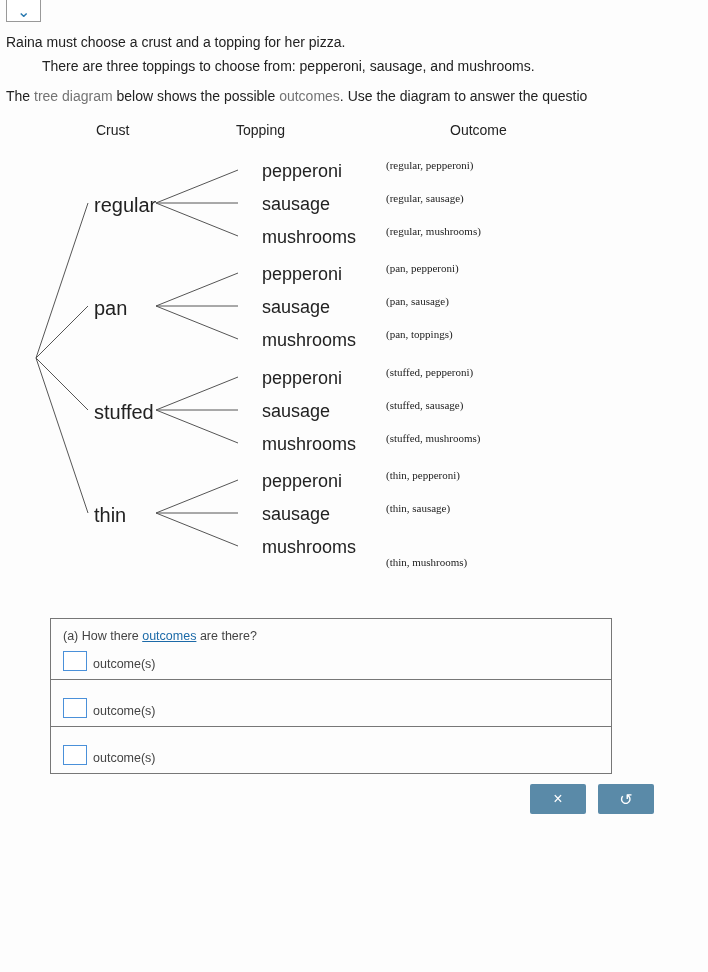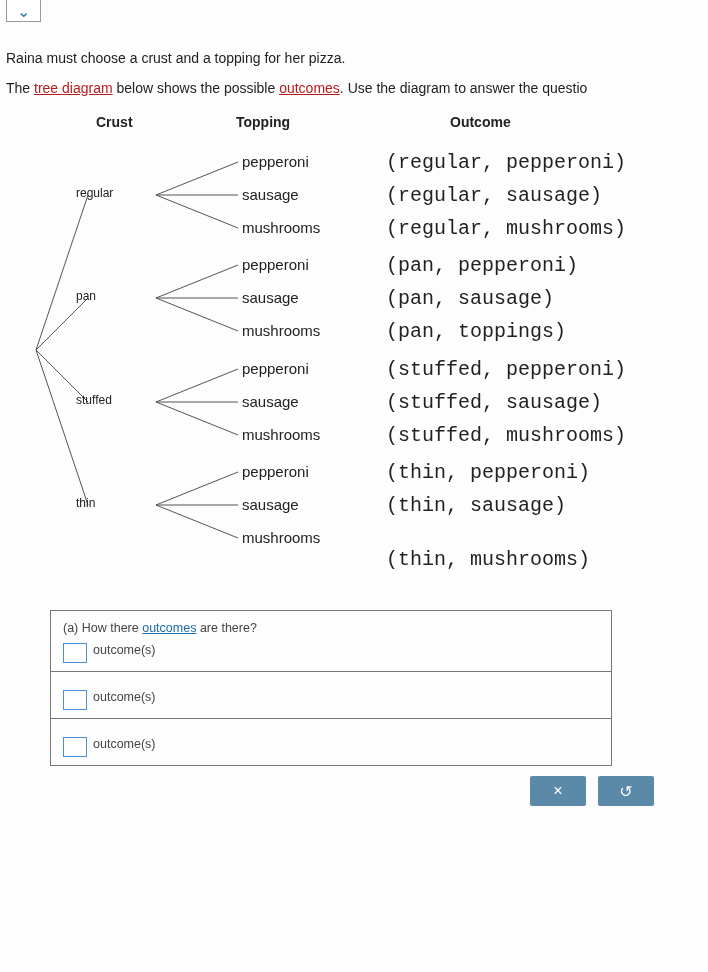--- a/index.html
+++ b/index.html
@@ -1,53 +1,54 @@
 <!DOCTYPE html>
 <html><head>
 <meta charset="utf-8">
 <style>
 body{margin:0;font-family:Arial,Helvetica,sans-serif;font-size:14px;color:#222;background:#fdfdfd;width:708px}
 .dropdown-tab{display:inline-block;border:1px solid #999;border-top:none;padding:2px 10px 0;margin-left:6px;background:#fff}
 .chev{color:#2a7ab0;font-size:16px}
 .content{padding:8px 6px}
-.intro{margin:20px 0 8px}
+.intro{margin:4px 0 8px}
 .sub{margin:4px 0 4px 36px}
 .prompt{margin:14px 0 18px}
-.link{color:#b91c1c;text-decoration:underline}
-.headers{display:flex;margin-left:80px;font-weight:700}
+.link{color:#737373;}
+.headers{display:flex;margin-left:80px;font-weight:400}
 .headers span{display:inline-block}
 .h-crust{width:120px;text-align:left;margin-left:10px}
 .h-topping{width:150px;text-align:left;margin-left:20px}
 .h-outcome{width:200px;text-align:left;margin-left:64px}
 .tree-area{position:relative;height:440px;margin-top:10px}
 svg.tree-lines{position:absolute;left:0;top:0}
-.crust-lbl{position:absolute;left:70px;font-size:12px}
-.topping-lbl{position:absolute;left:236px;font-size:15px}
-.outcome-lbl{position:absolute;left:380px;font-size:20px;font-family:Liberation Mono, monospace}
+.crust-lbl{position:absolute;left:88px;font-size:20px}
+.topping-lbl{position:absolute;left:256px;font-size:18px}
+.outcome-lbl{position:absolute;left:380px;font-size:11px;font-family:Liberation Serif, serif}
 .qbox{border:1px solid #777;margin:30px 44px 10px;max-width:560px}
 .qrow{border-bottom:1px solid #777;padding:10px 12px 8px;font-size:12.5px;color:#444}
 .qrow:last-child{border-bottom:none}
 .qlink{color:#1c6aa8;text-decoration:underline}
-.answer-line{margin-top:8px;display:flex;align-items:flex-start;gap:6px}
+.answer-line{margin-top:8px;display:flex;align-items:flex-end;gap:6px}
 .answer-input{width:22px;height:18px;border:1px solid #4a90d9;background:#fff}
 .suffix{color:#444;font-size:12.5px}
 .btn-row{display:flex;justify-content:flex-end;gap:12px;max-width:604px;margin:8px 44px}
 .btn{width:56px;height:30px;background:#5a8aa8;color:#fff;display:flex;align-items:center;justify-content:center;font-size:16px;border-radius:2px;cursor:pointer}
 </style>
 </head>
 <body>
 
 
 
 <div class="dropdown-tab">
   <span class="chev">⌄</span>
 </div>
 
 <div class="content">
   <div class="intro">Raina must choose a crust and a topping for her pizza.</div>
+  <div class="sub">There are three toppings to choose from: pepperoni,  sausage,  and mushrooms.</div>
   <div class="prompt">
     <span>The </span><a class="link">tree diagram</a><span> below shows the possible </span><a class="link">outcomes</a><span>. Use the diagram to answer the questio</span>
   </div>
 
   <div class="headers">
     <span class="h-crust">Crust</span>
     <span class="h-topping">Topping</span>
     <span class="h-outcome">Outcome</span>
   </div>
 

